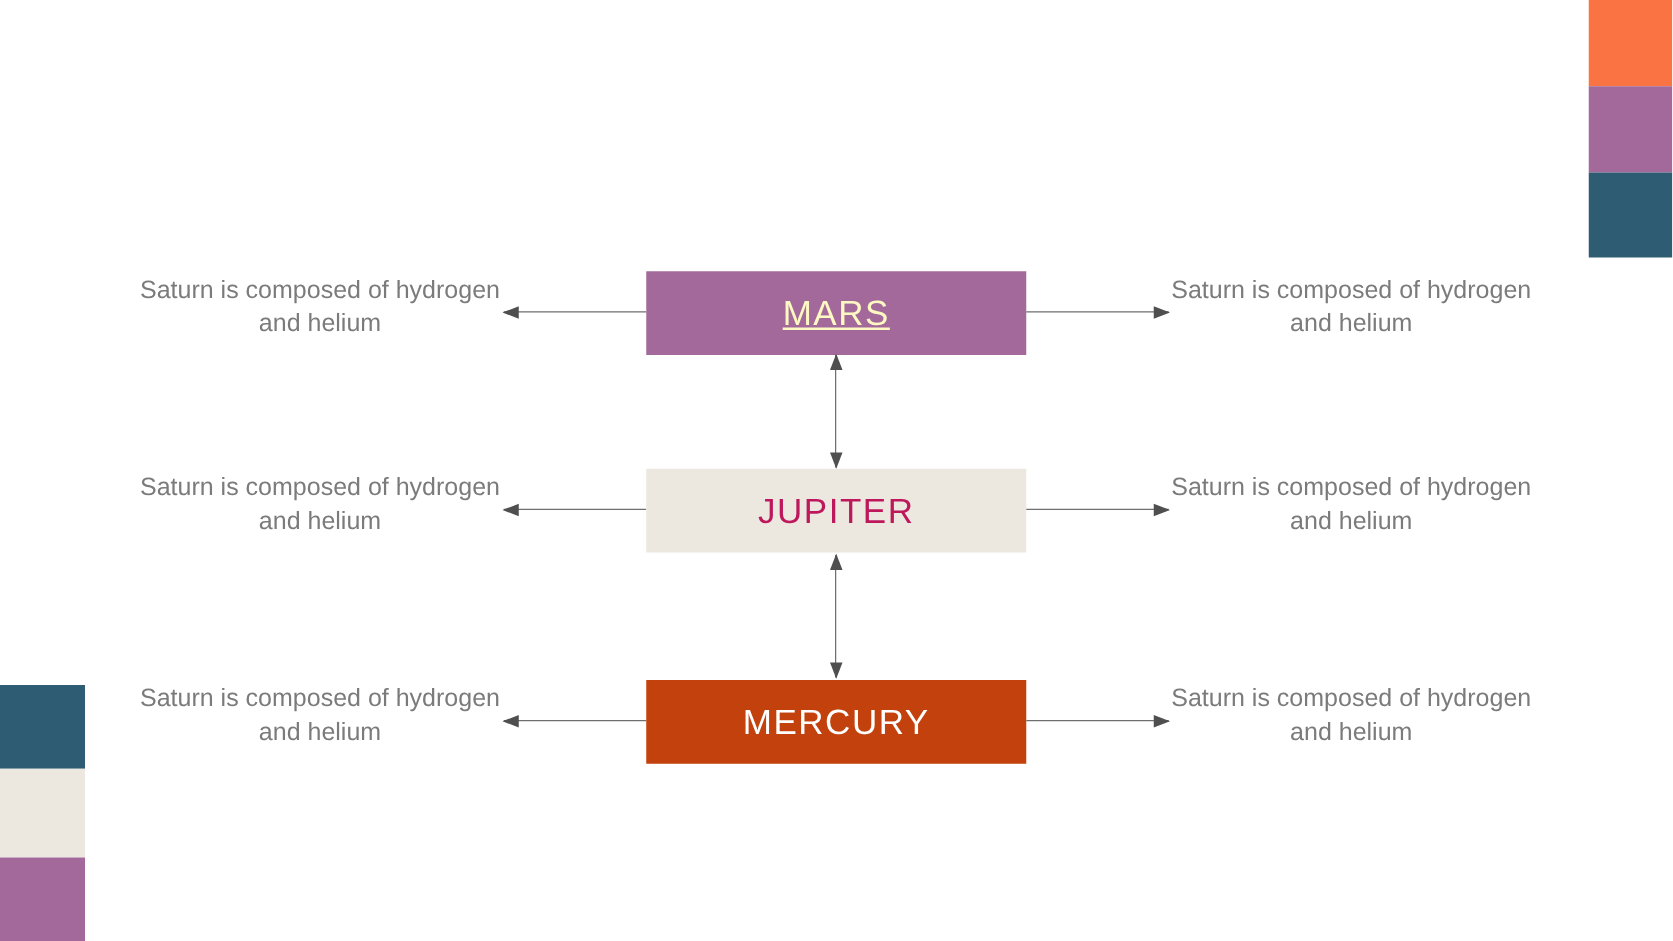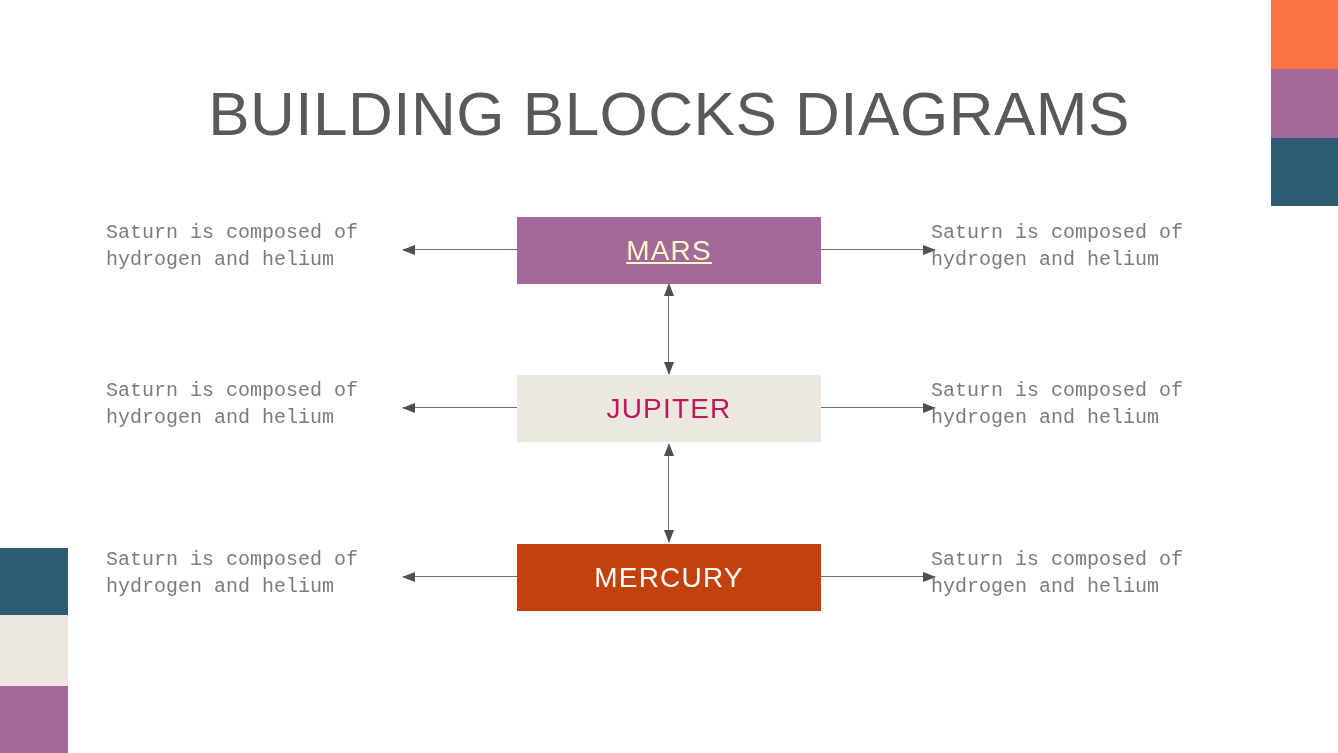--- a/index.html
+++ b/index.html
@@ -72,22 +72,22 @@
   }
 
   
   .side-text {
     position: absolute;
     width: 300px;
     top: -31px;
     font-size: 20px;
     line-height: 27px;
     color: #7b7b7b;
-    text-align: left;
-    font-family: Liberation Mono, monospace;
+    text-align: center;
+    font-family: Liberation Sans, sans-serif;
   }
   .side-text.left  { left: 106px; }
   .side-text.right { left: 931px; }
 
   
   .h-arrow {
     position: absolute;
     top: -1px;
     height: 2px;
   }
@@ -145,21 +145,20 @@
 <div id="slide" style="background: rgb(255, 255, 255);">
 
   <div class="deco deco-tr-1" style="background: rgb(250, 115, 67);"></div>
   <div class="deco deco-tr-2" style="background: rgb(163, 105, 155);"></div>
   <div class="deco deco-tr-3" style="background: rgb(46, 93, 115);"></div>
 
   <div class="deco deco-bl-1" style="background: rgb(46, 93, 115);"></div>
   <div class="deco deco-bl-2" style="background: rgb(236, 231, 223);"></div>
   <div class="deco deco-bl-3" style="background: rgb(163, 105, 155);"></div>
 
-  <div class="title" style="color: rgb(89, 89, 89);">BUILDING BLOCKS DIAGRAMS</div>
 
   <div class="row row-mars">
     <div class="side-text left" style="color: rgb(123, 123, 123);">Saturn is composed of hydrogen and helium</div>
     <div class="h-arrow left">
       <span class="shaft"></span>
       <span class="head"></span>
     </div>
     <div class="block" style="background: rgb(163, 105, 155); color: #fef9c3; text-decoration: underline;">
       <span>MARS</span>
     </div>

